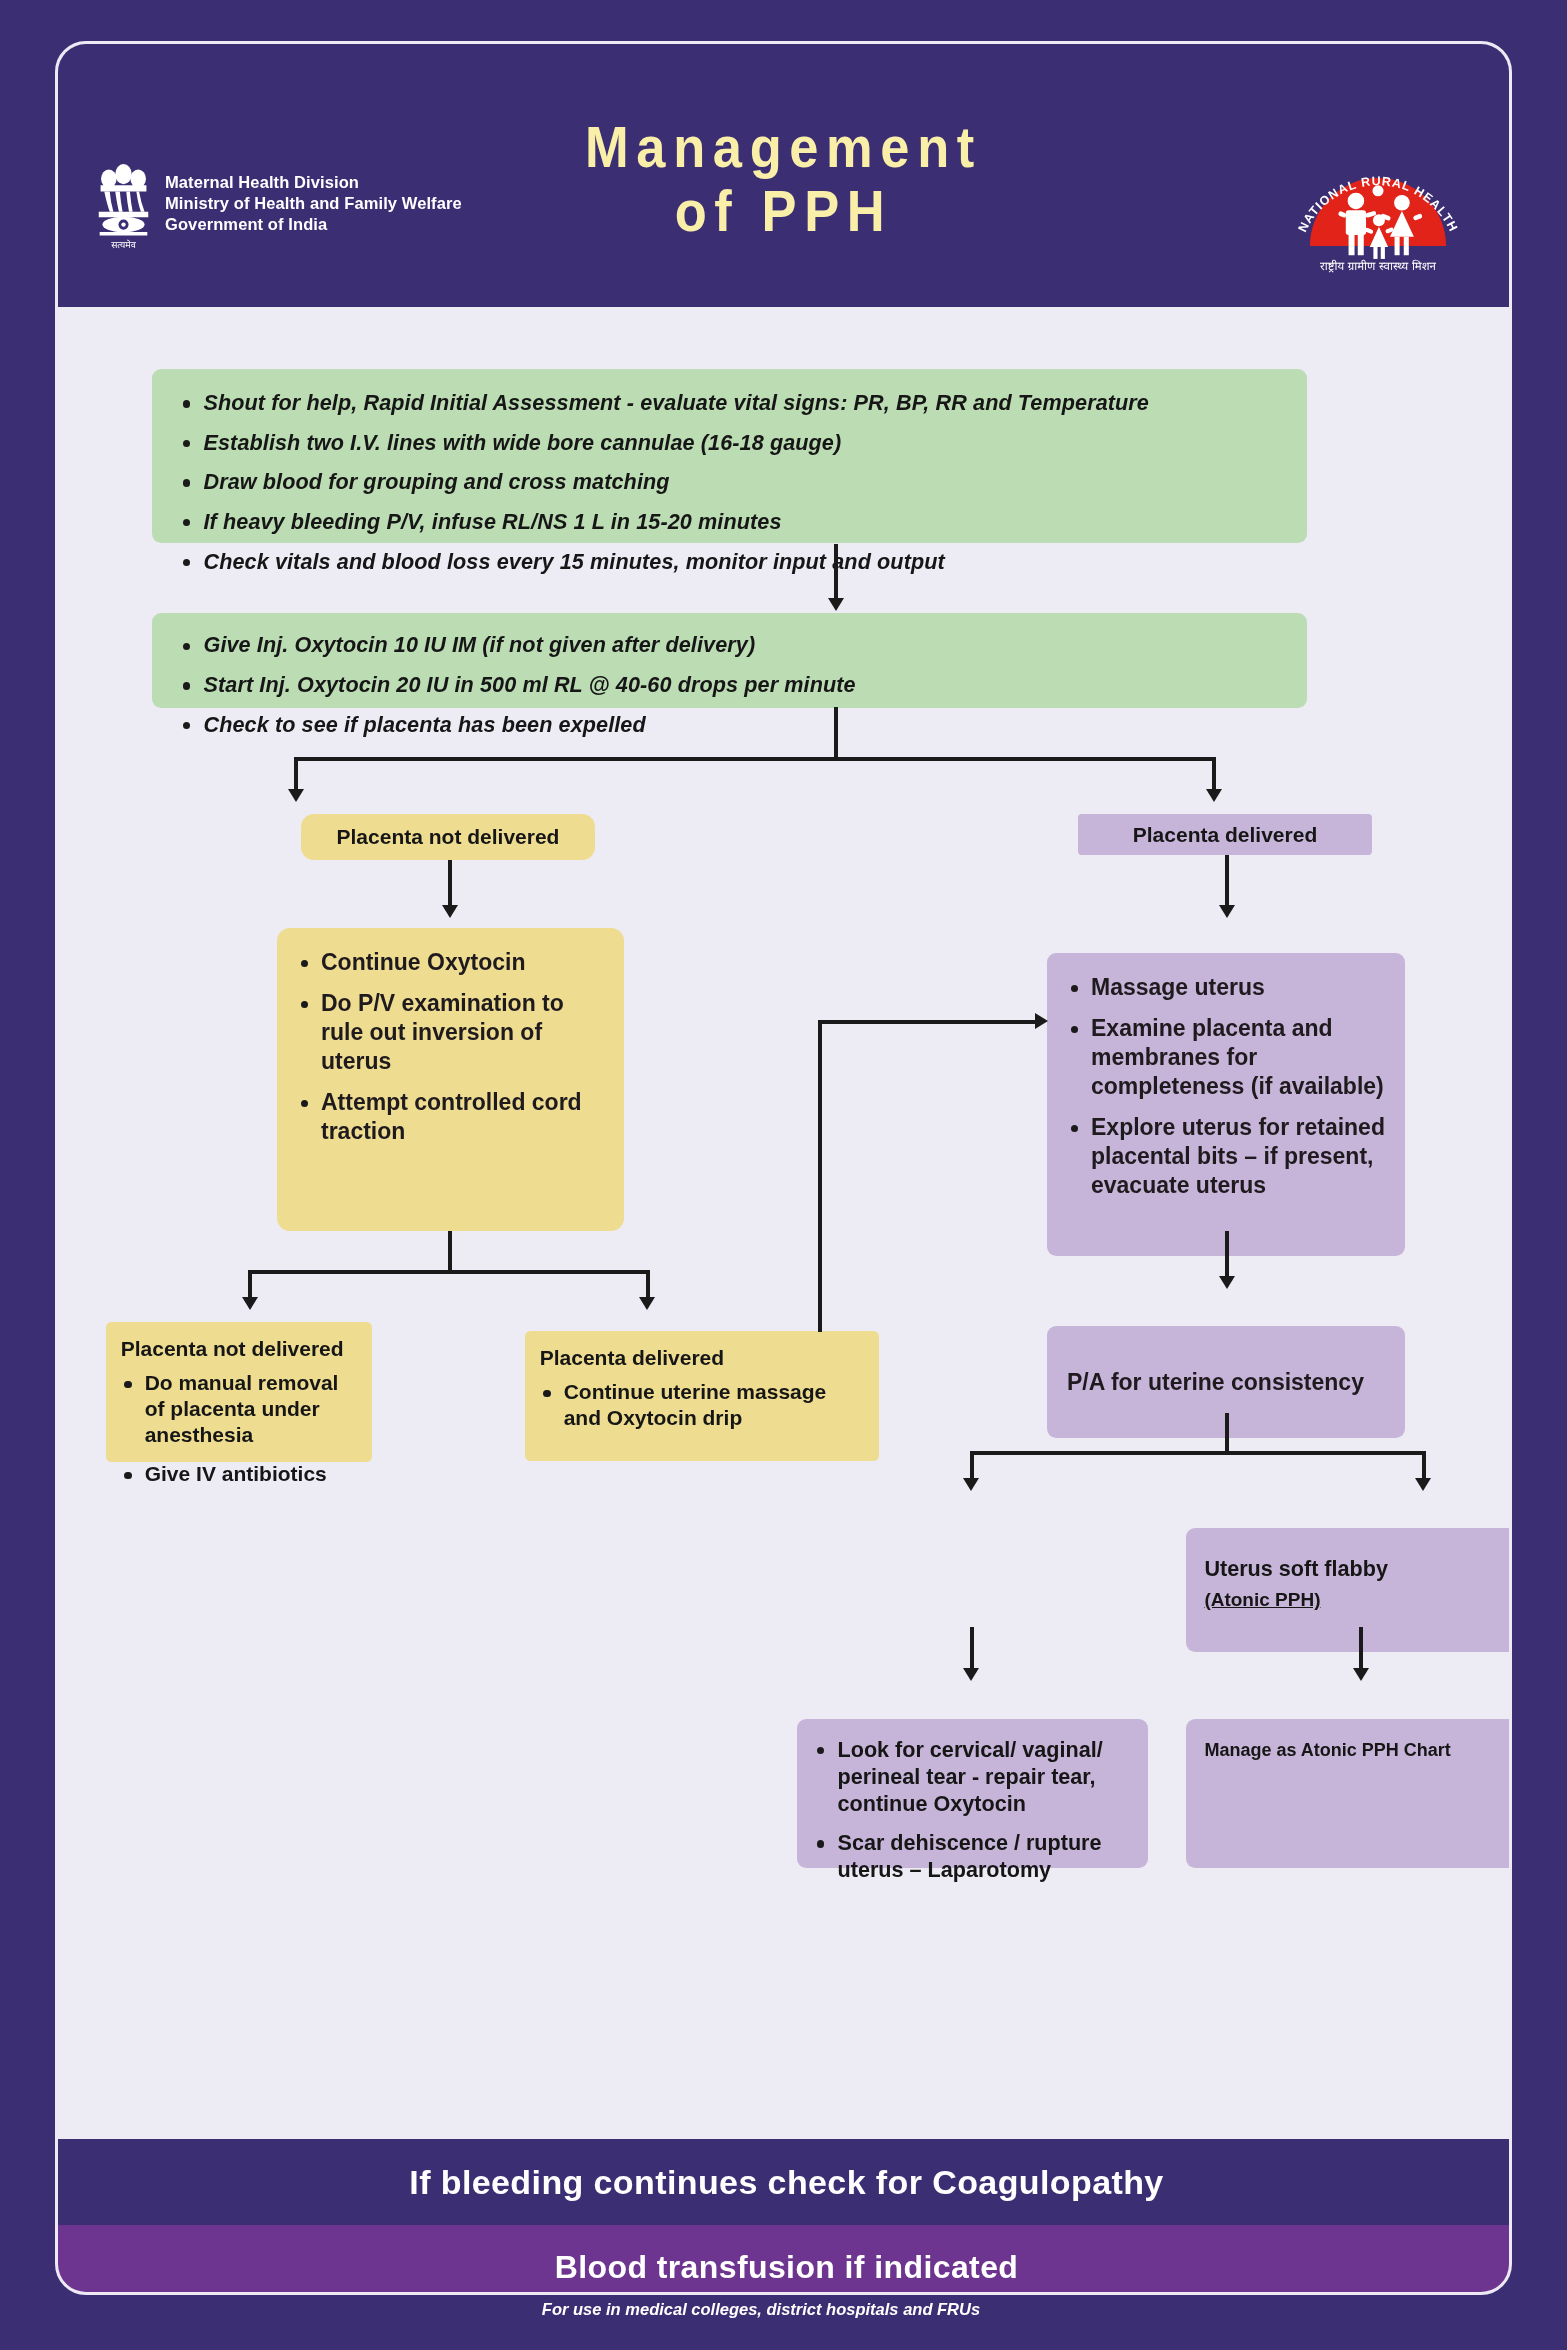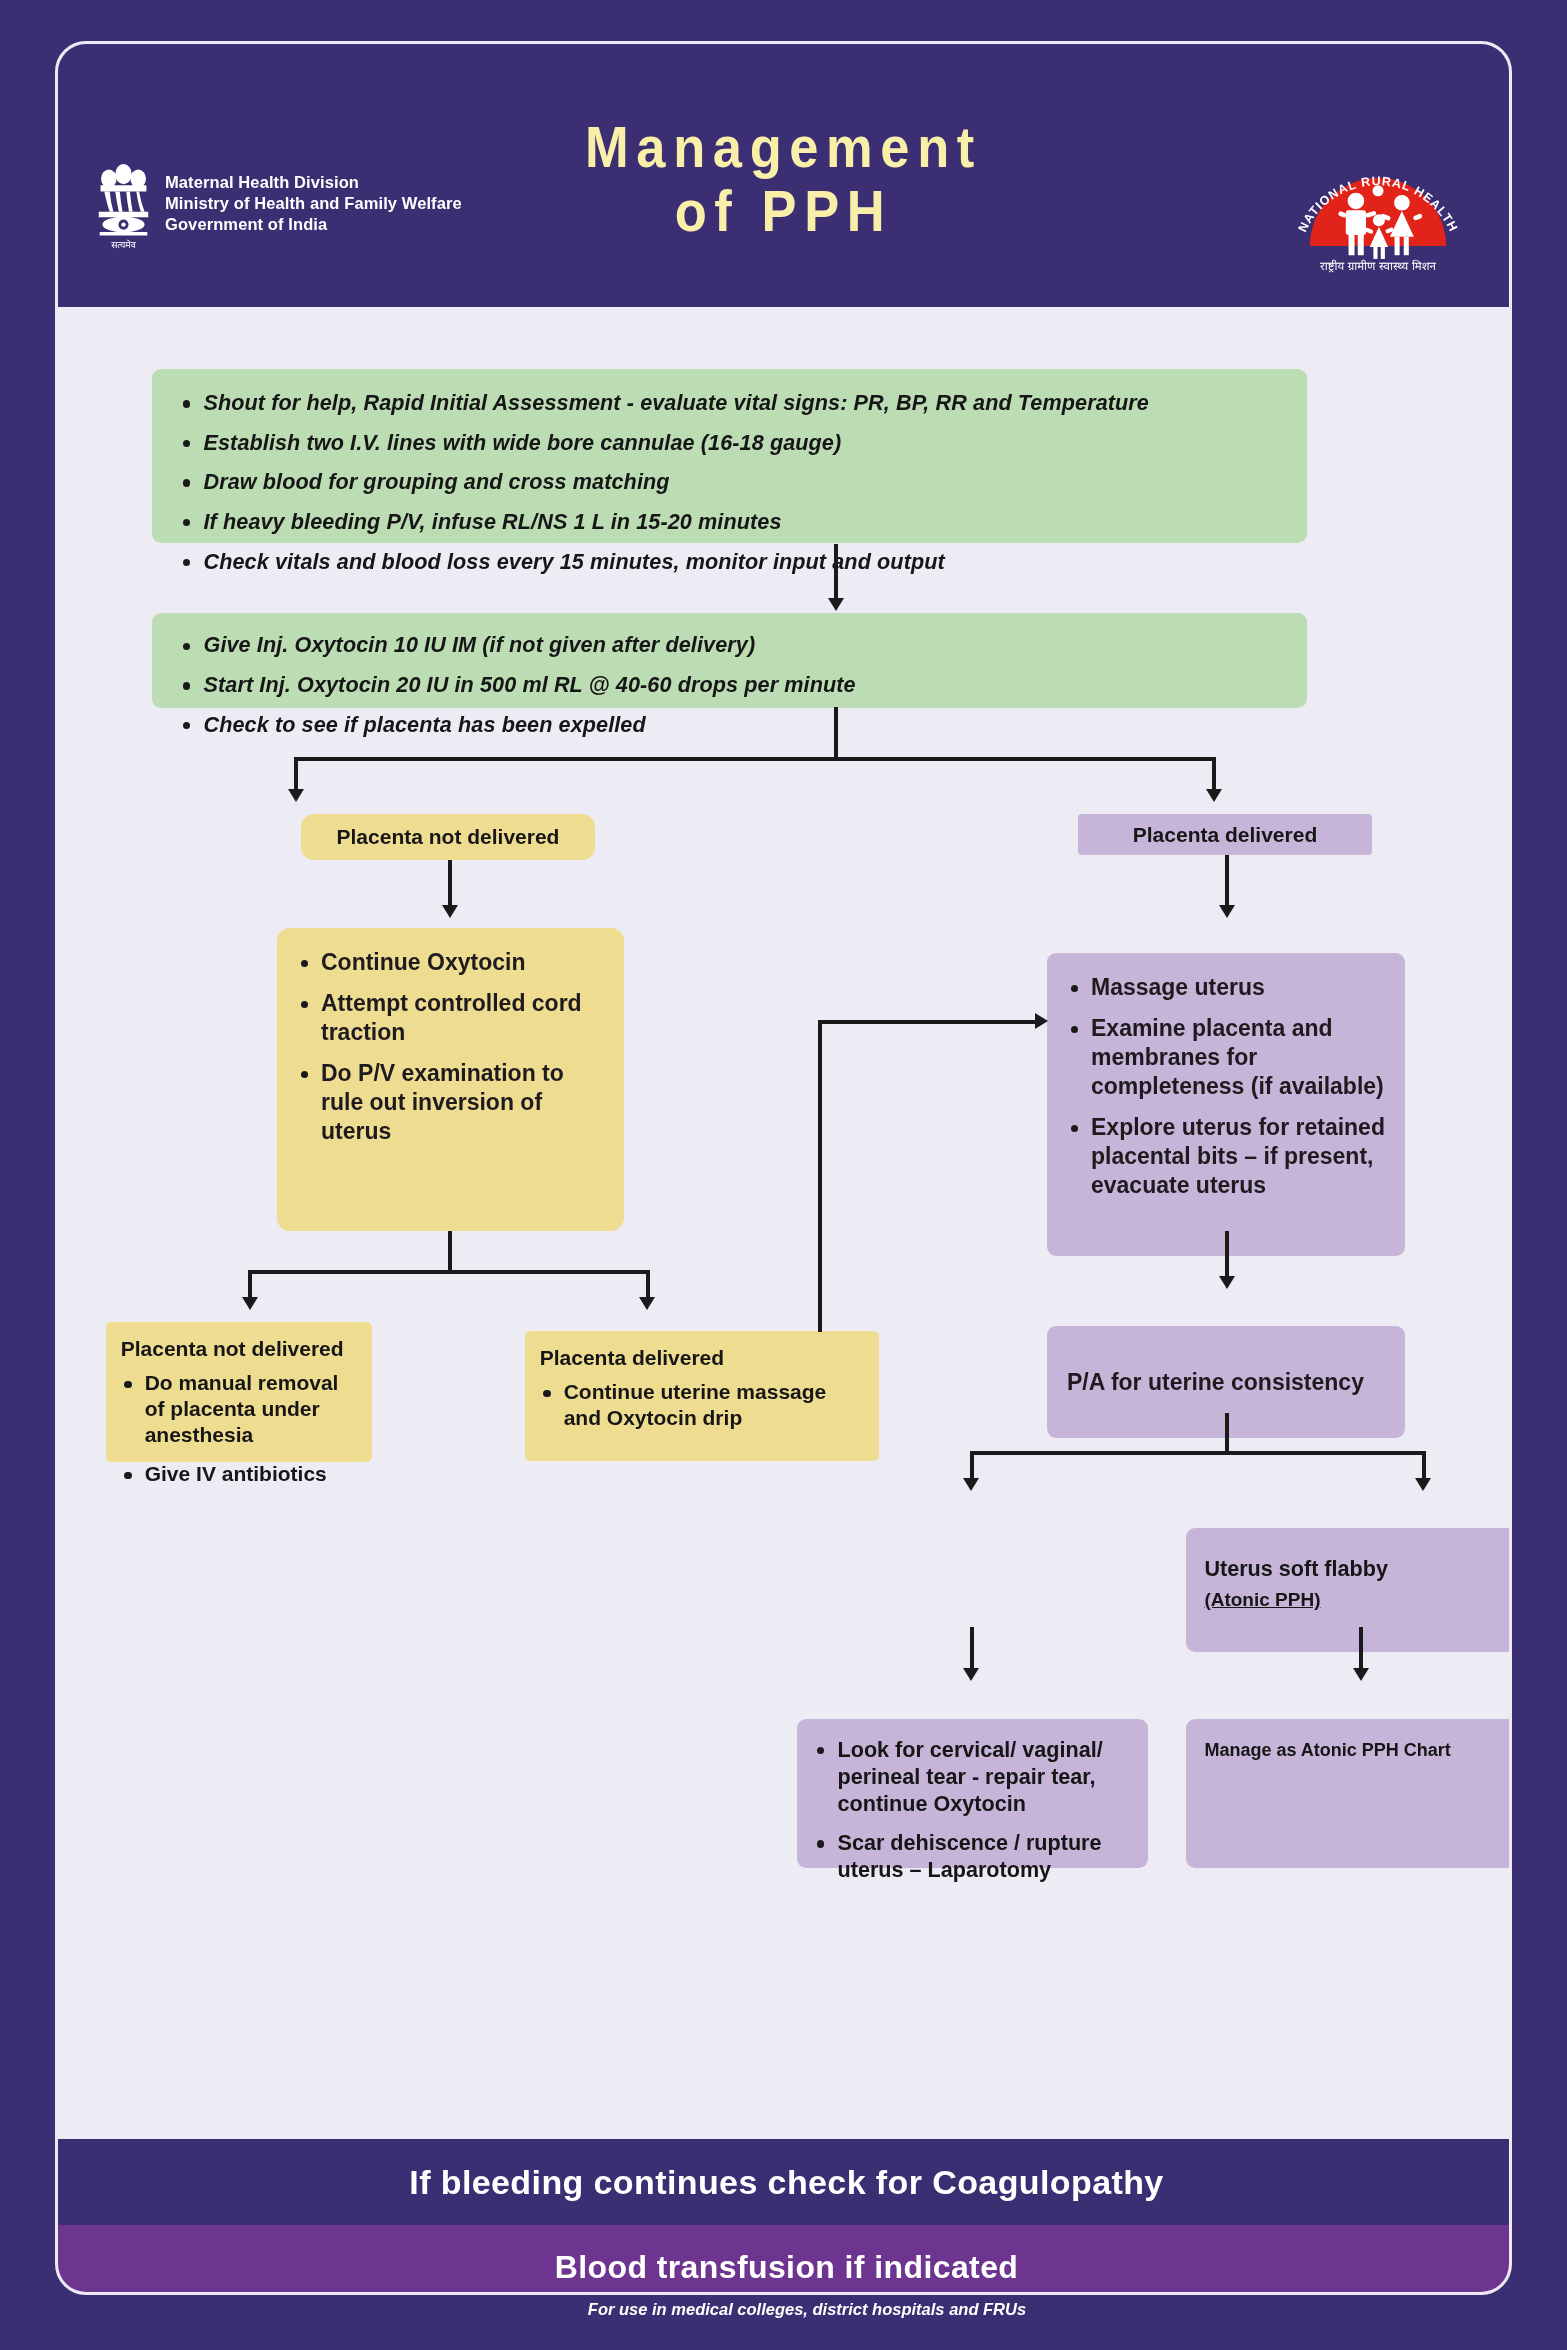--- a/index.html
+++ b/index.html
@@ -104,21 +104,20 @@
   .band-txt{
     color:#FFFFFF;font-weight:bold;
     font-family:"Liberation Sans Narrow","Liberation Sans",sans-serif;
     font-size:34px;letter-spacing:0.4px;
   }
   .band2 .band-txt{font-size:32px;}
   .footnote{
     position:absolute;left:0;top:2300px;width:1522px;text-align:center;
     color:#FFFFFF;font-style:italic;font-weight:bold;font-size:16.5px;
     font-family:"Liberation Sans Narrow","Liberation Sans",sans-serif;
-    padding-left:46px;
   }
   sub{font-size:.66em;vertical-align:-.24em;}
 </style>
 </head>
 <body>
 
 <div class="poster">
 
   <div class="header">
 
@@ -228,22 +227,22 @@
     </div>
 
     <div class="ln vl" style="left:390px;top:553px;height:48px;"></div>
     <div class="arw" style="left:384px;top:598px;"></div>
     <div class="ln vl" style="left:1167px;top:548px;height:52px;"></div>
     <div class="arw" style="left:1161px;top:598px;"></div>
 
     <div class="box yellow" style="left:219px;top:621px;width:347px;height:303px;padding:20px 20px;">
       <ul class="bl wide" style="font-size:23px;line-height:1.26;">
         <li>Continue Oxytocin</li>
+        <li>Do P/V examination to rule out inversion of uterus</li>
         <li>Attempt controlled cord traction</li>
-        <li>Do P/V examination to rule out inversion of uterus</li>
       </ul>
     </div>
 
     <div class="box purple" style="left:989px;top:621px;width:358px;height:303px;padding:20px 20px;">
       <ul class="bl wide" style="font-size:23px;line-height:1.26;">
         <li>Massage uterus</li>
         <li>Examine placenta and membranes for completeness (if available)</li>
         <li>Explore uterus for retained placental bits – if present, evacuate uterus</li>
       </ul>
     </div>

